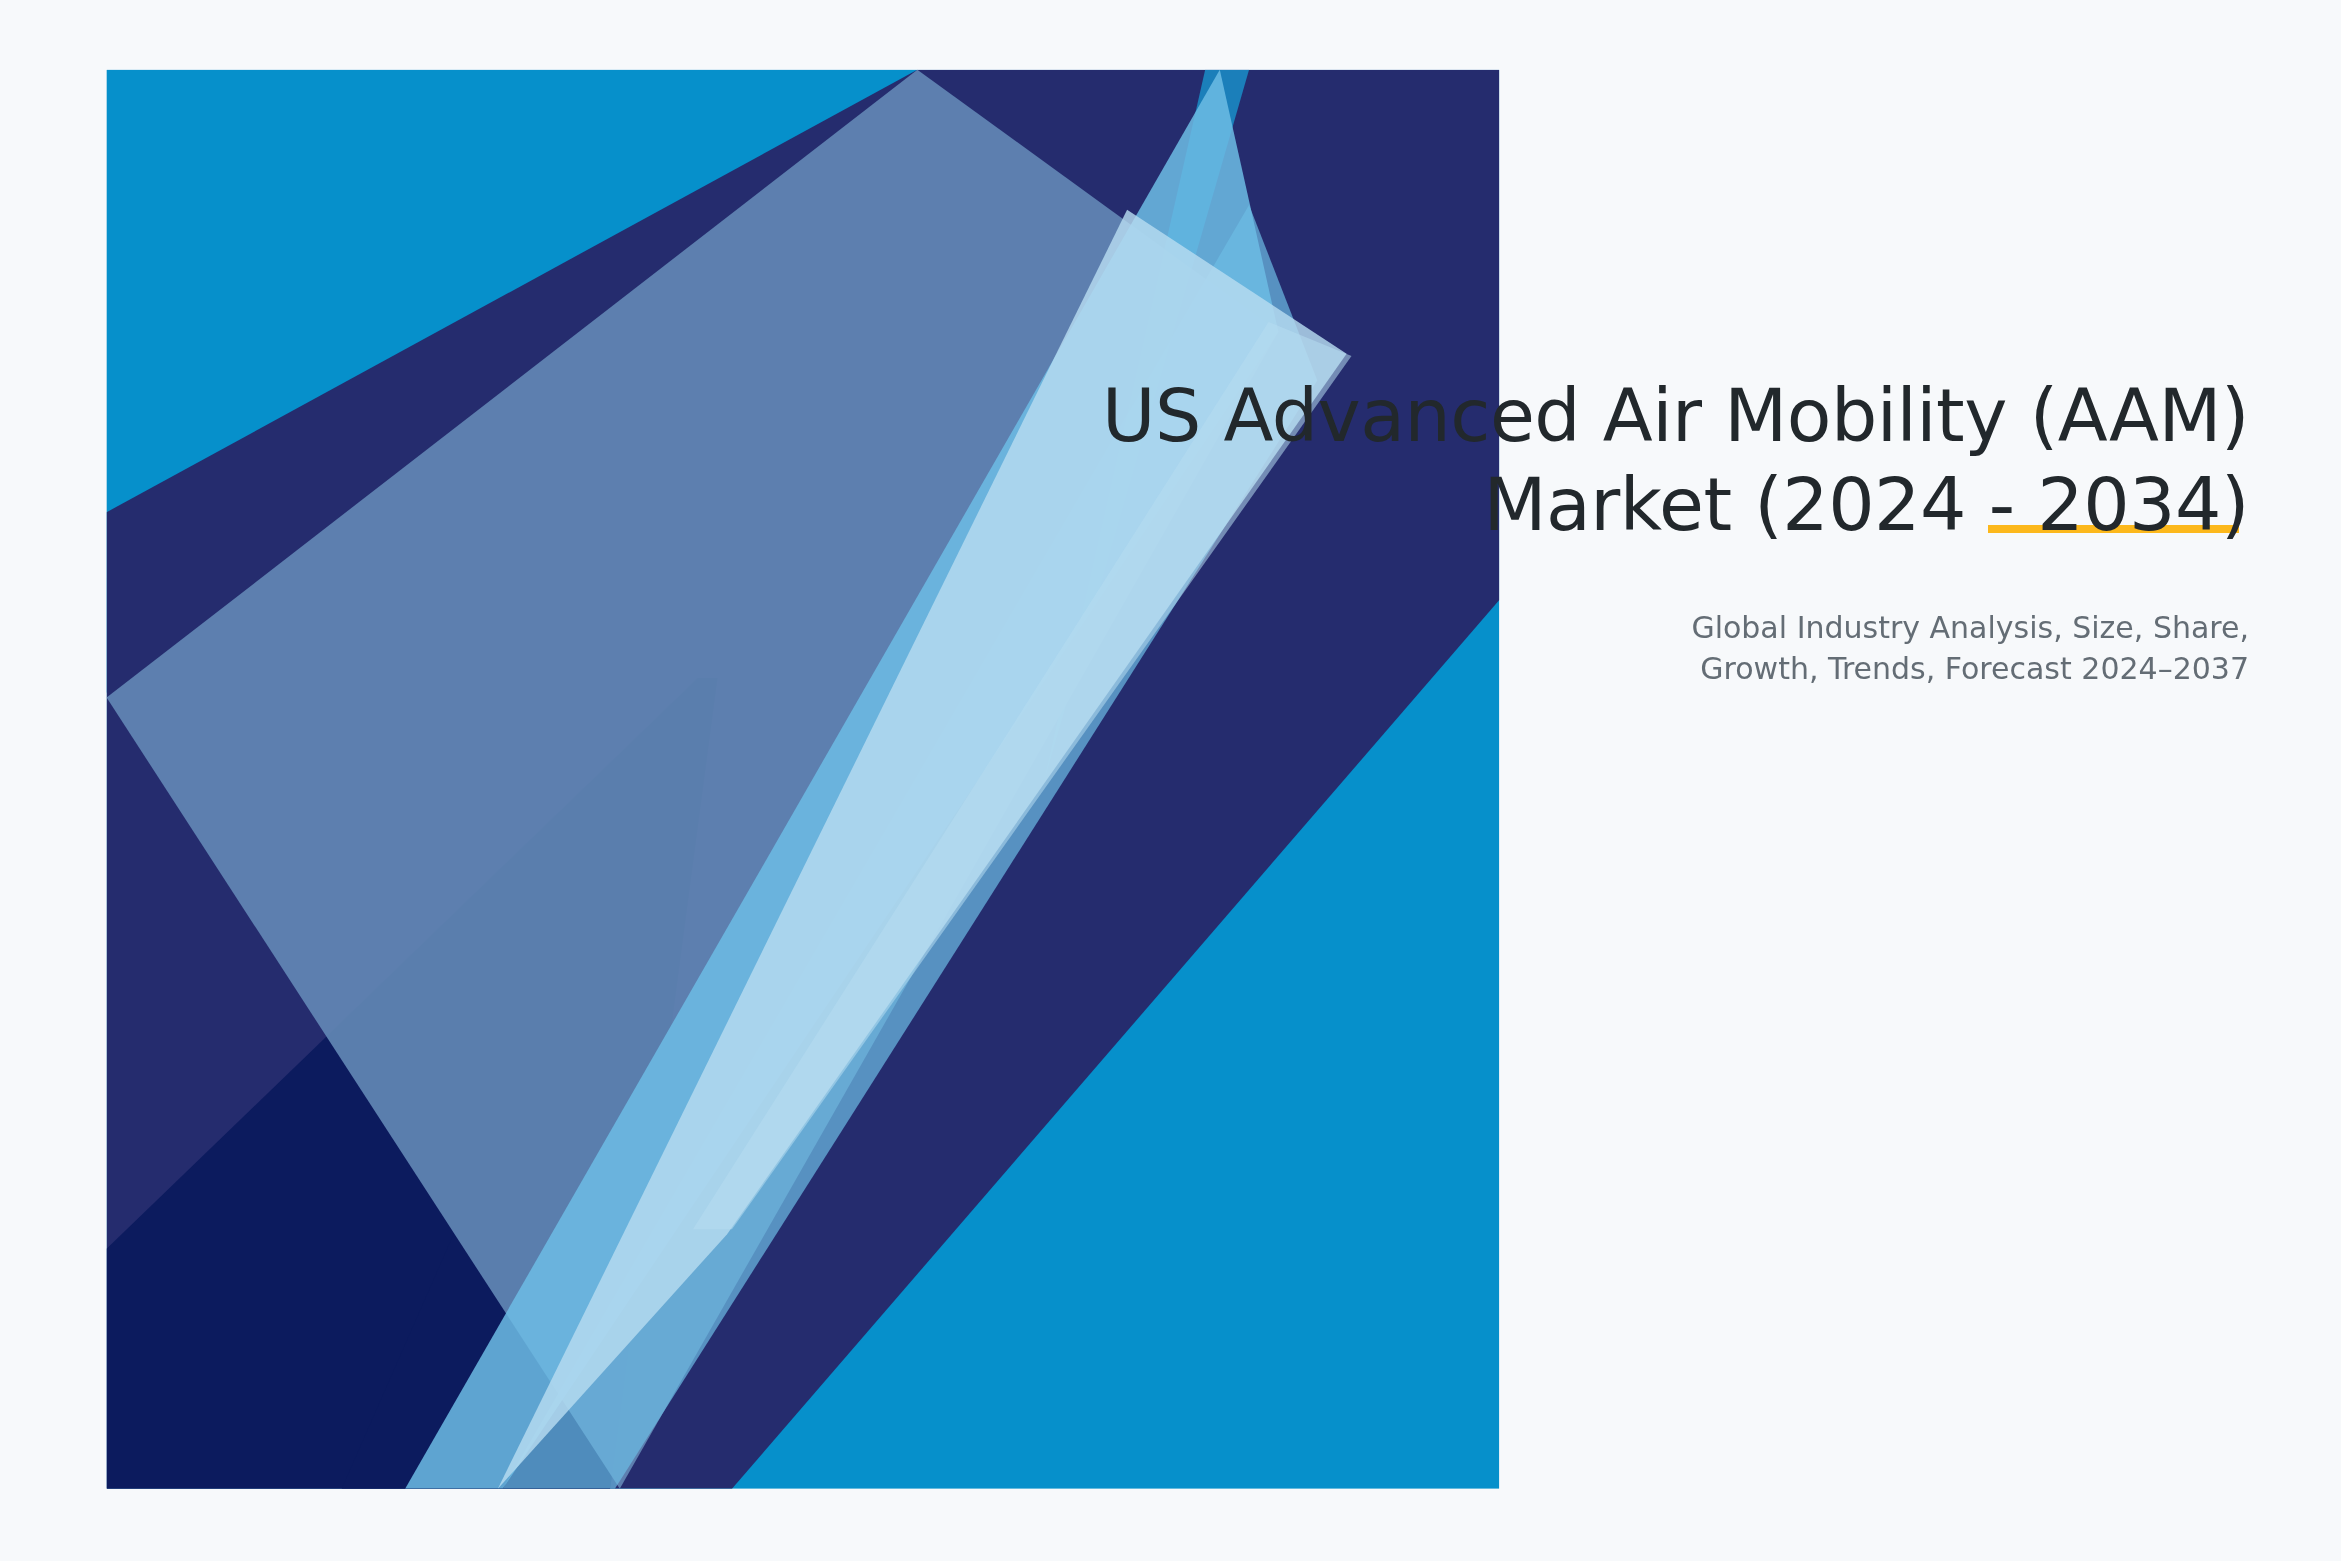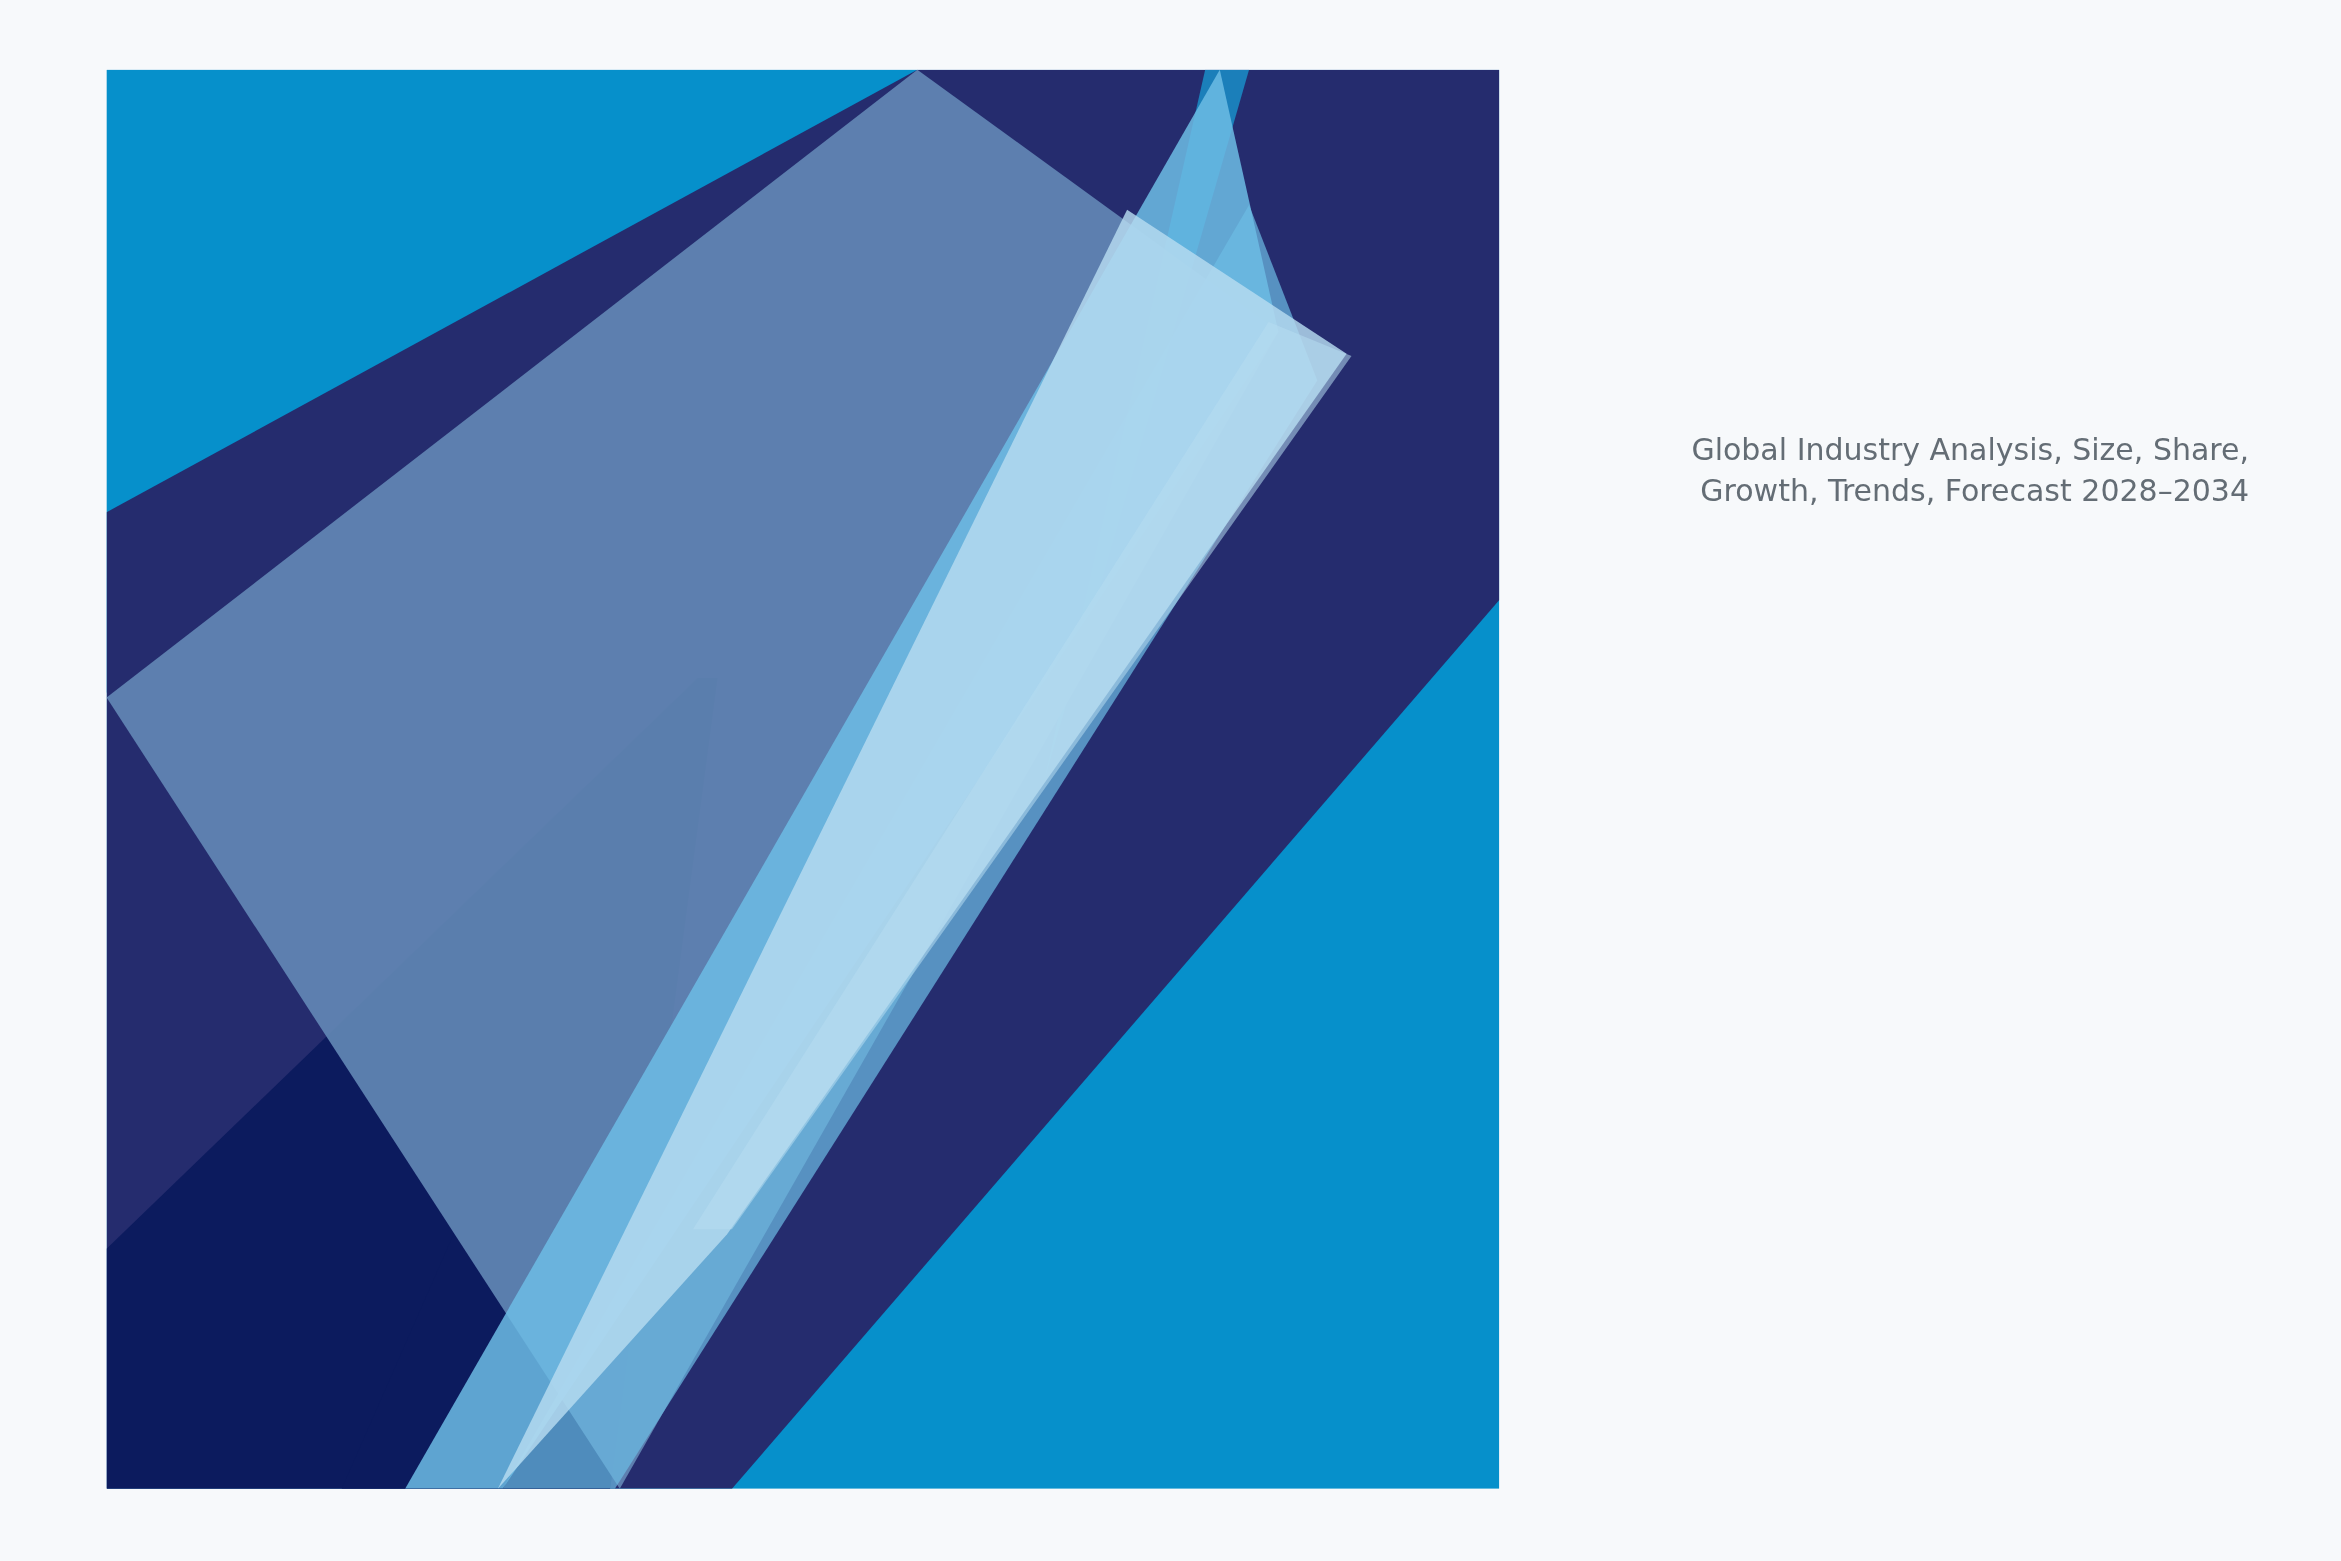--- a/index.html
+++ b/index.html
@@ -116,18 +116,23 @@
         <polygon points="2300,430 2730,720 1530,2510 1000,3052 700,3052" fill="#b7dcf0" fill-opacity="0.0"></polygon>
         <polygon points="2310,430 2760,725 1490,2530 1020,3052" fill="#b7dcf0" fill-opacity="0.82"></polygon>
       </g>
 
       <polygon points="2310,430 2760,725 1490,2530 1020,3052 1490,2530" fill="#b7dcf0" fill-opacity="0.0"></polygon>
       <polygon points="2600,660 2770,730 1500,2520 1420,2520" fill="#b7dcf0" fill-opacity="0.55"></polygon>
     </svg>
   </div>
 
   <div class="text-block">
+    <div class="title-wrap">
+      <div class="title-underline"></div>
+      <h1 class="title">US Advanced Air Mobility (AAM)
+Market (2024 - 2034)</h1>
+    </div>
     <p class="subtitle">Global Industry Analysis, Size, Share,
-Growth, Trends, Forecast 2028–2034</p>
+Growth, Trends, Forecast 2024–2037</p>
   </div>
 
 </div>
 
 
 </body></html>

